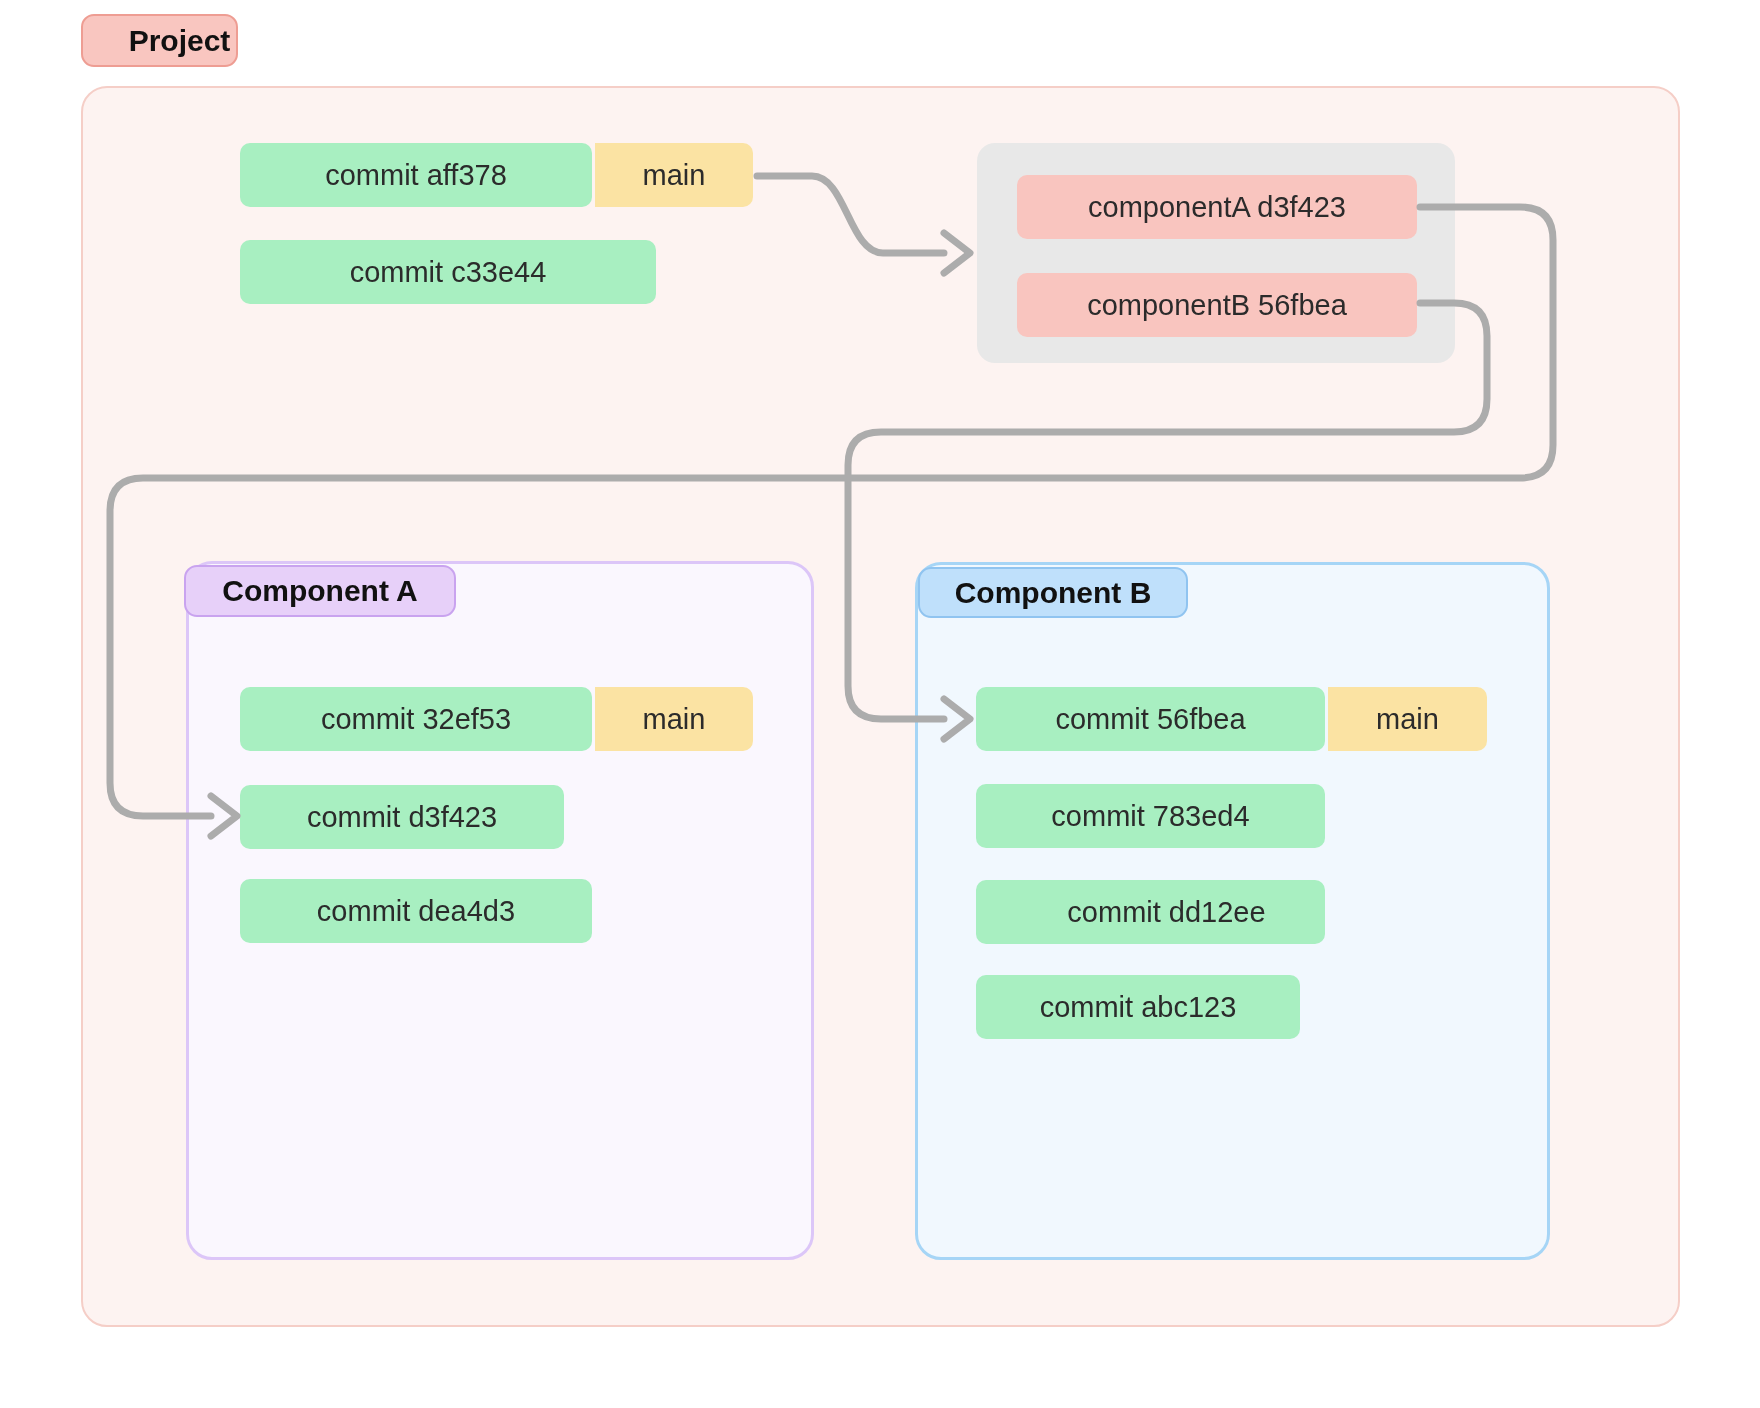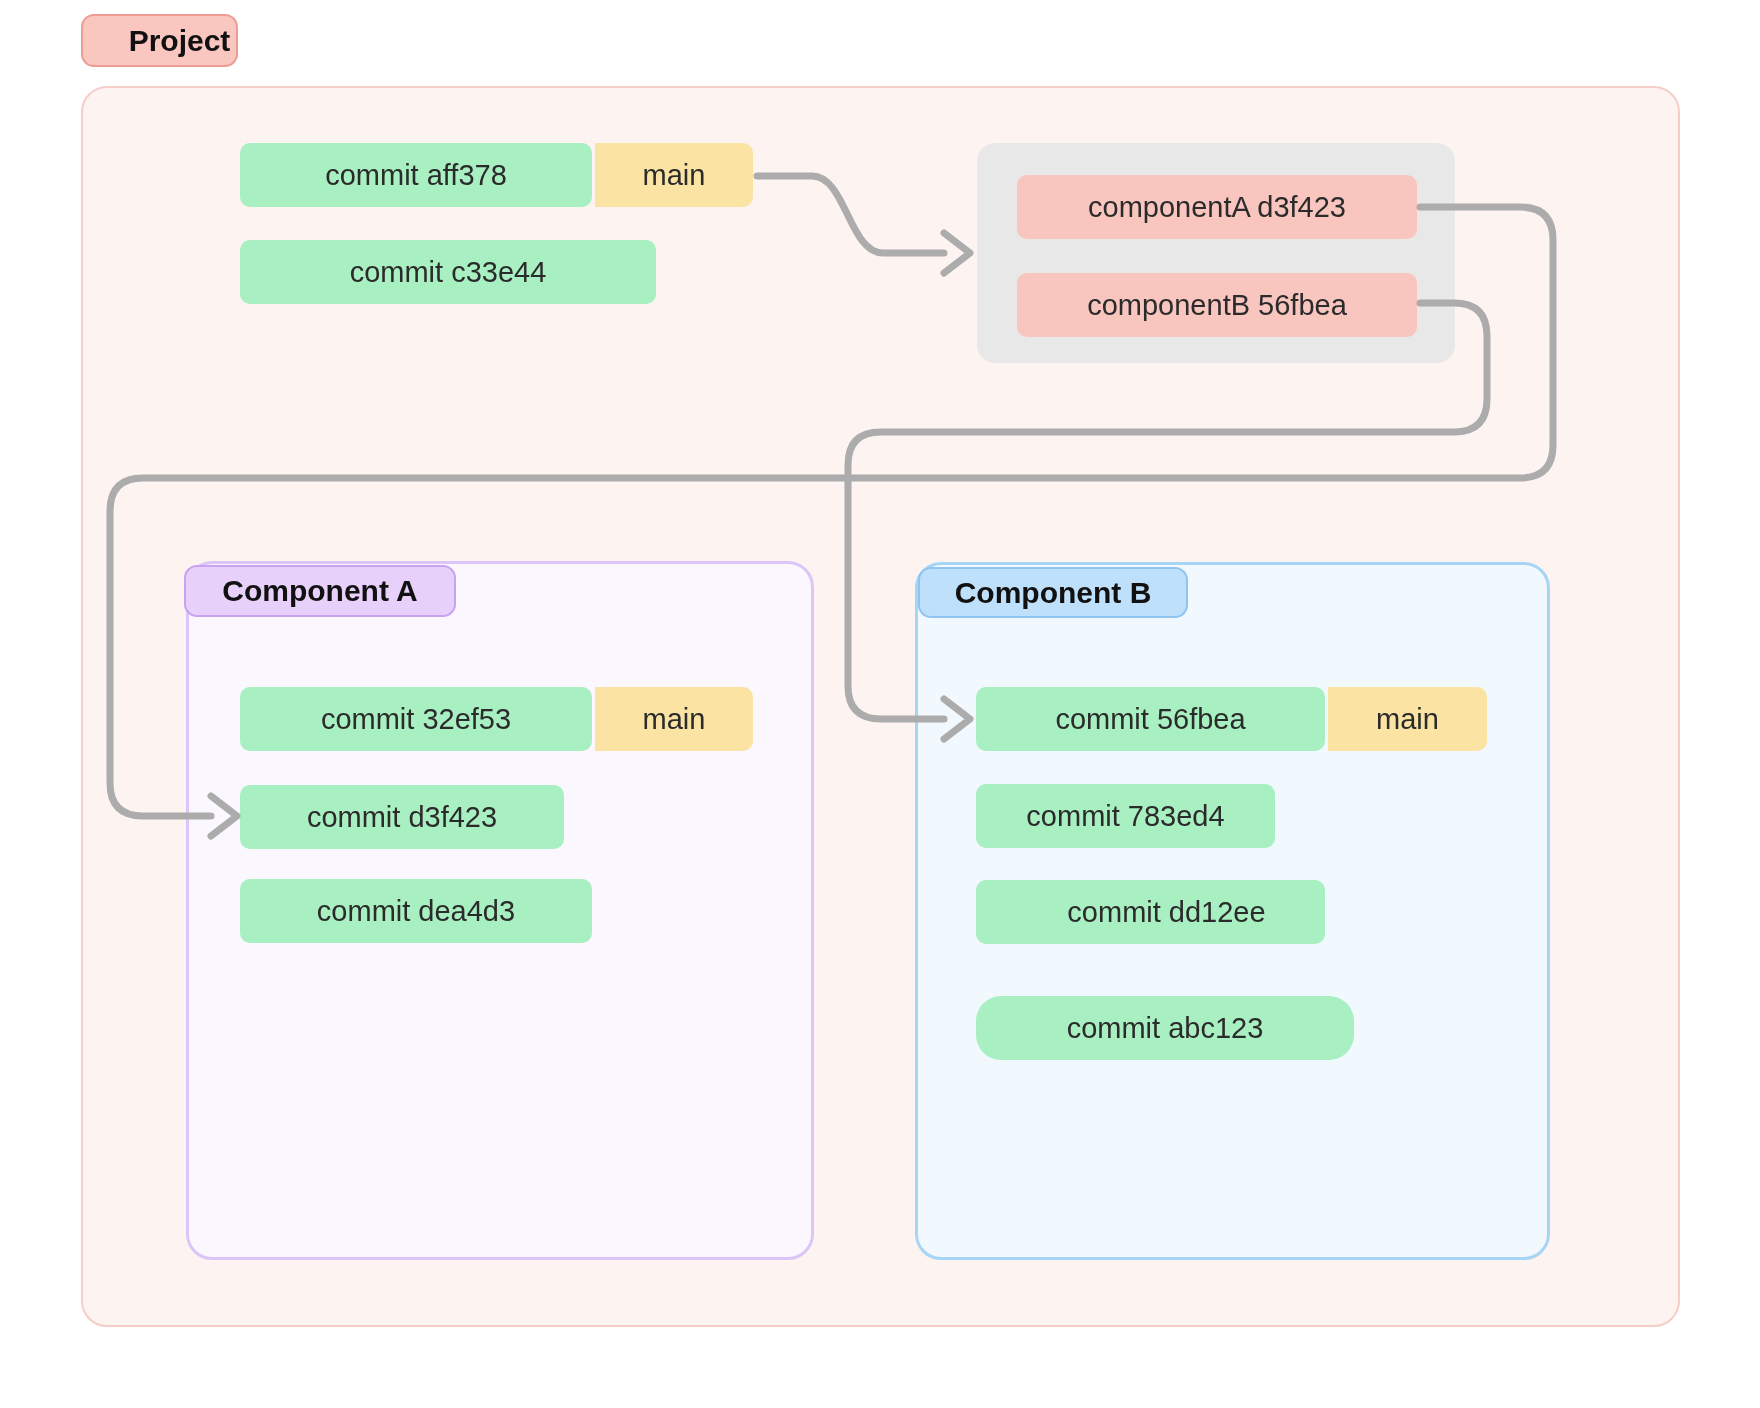--- a/index.html
+++ b/index.html
@@ -130,23 +130,23 @@
 <div class="big-badge compA-badge">Component A</div>
 <div class="node green cap-right" style="left:240px;top:687px;width:352px;">commit 32ef53</div>
 <div class="node yellow cap-left" style="left:595px;top:687px;width:158px;">main</div>
 <div class="node green" style="left:240px;top:785px;width:324px;text-align:right;">commit d3f423</div>
 <div class="node green" style="left:240px;top:879px;width:352px;">commit dea4d3</div>
 
 <div class="container compB-container"></div>
 <div class="big-badge compB-badge">Component B</div>
 <div class="node green cap-right" style="left:976px;top:687px;width:349px;">commit 56fbea</div>
 <div class="node yellow cap-left" style="left:1328px;top:687px;width:159px;">main</div>
-<div class="node green" style="left:976px;top:784px;width:299px;">commit 783ed4</div>
+<div class="node green" style="left:976px;top:784px;width:349px;">commit 783ed4</div>
 <div class="node green" style="left:976px;top:880px;width:349px;padding-left:32px;">commit dd12ee</div>
-<div class="node green" style="left:976px;top:996px;width:378px;border-radius:25px;">commit abc123</div>
+<div class="node green" style="left:976px;top:975px;width:324px;">commit abc123</div>
 
 <svg class="arrows" viewBox="0 0 1760 1408">
 
   <path d="M 757 176 H 812 C 846 176 849 253 883 253 H 944"></path>
   <path d="M 944 233 L 970 253 L 944 273"></path>
 
   <path d="M 1420 207 H 1520 Q 1553 207 1553 240 V 445 Q 1553 478 1520 478 H 143 Q 110 478 110 511 V 783 Q 110 816 143 816 H 211"></path>
   <path d="M 211 796 L 237 816 L 211 836"></path>
 
   <path d="M 1420 303 H 1454 Q 1487 303 1487 336 V 399 Q 1487 432 1454 432 H 881 Q 848 432 848 465 V 686 Q 848 719 881 719 H 944"></path>

